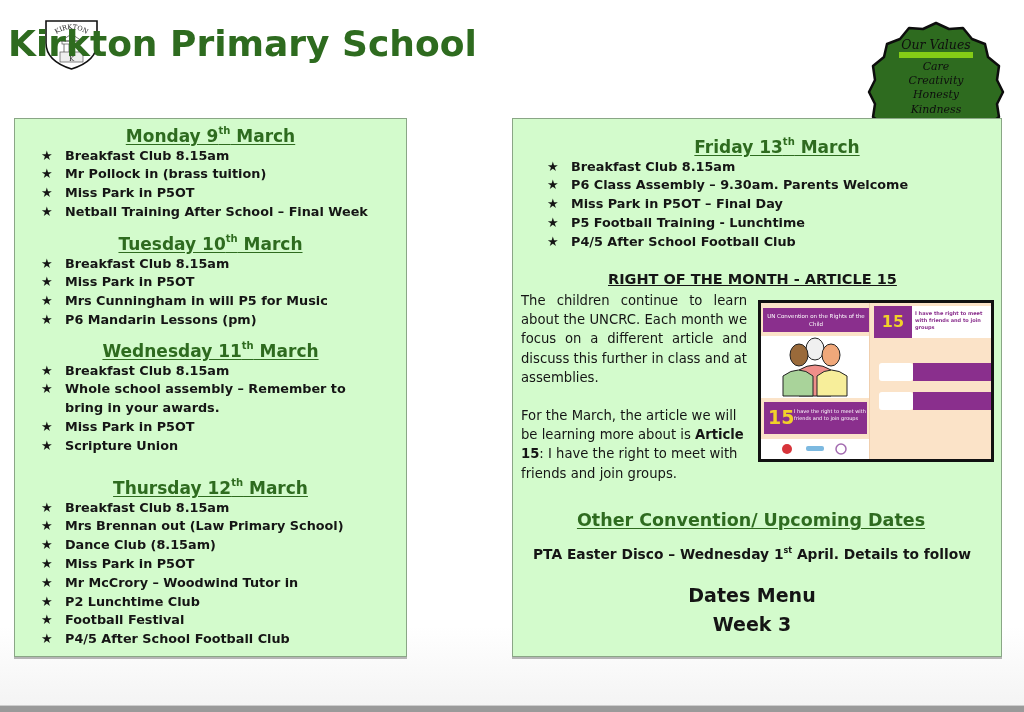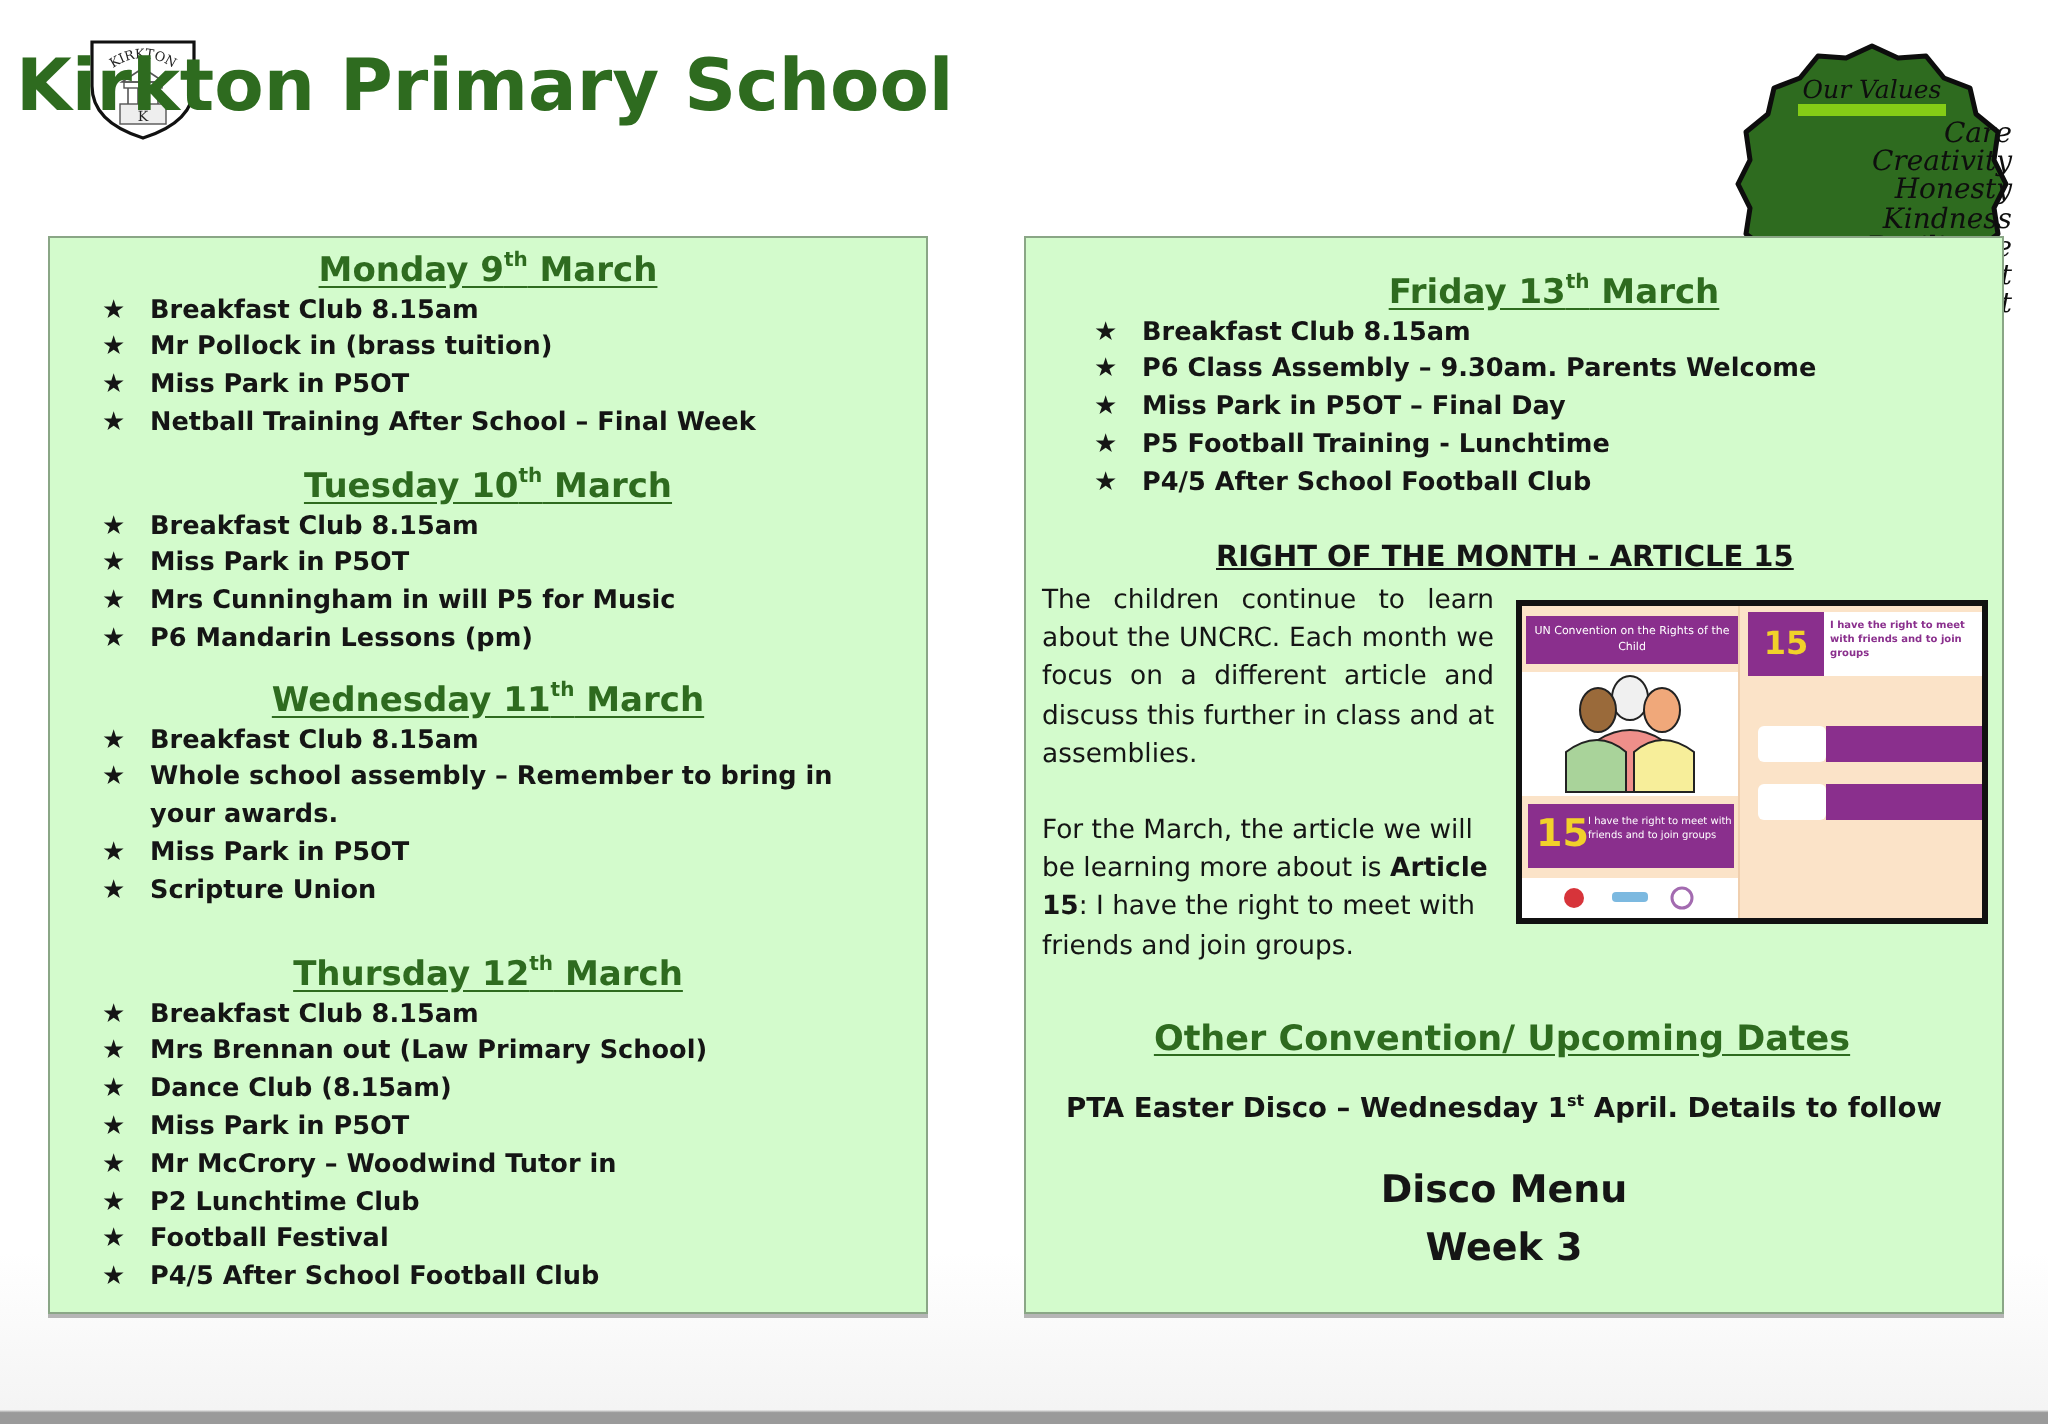--- a/index.html
+++ b/index.html
@@ -41,29 +41,29 @@
   .values-content {
     position: absolute; left: 0; top: 0; width: 140px; height: 140px;
     text-align: center; font-family: "DejaVu Serif", serif; font-style: italic;
     color: #0e0e0e;
   }
   .values-title {
     font-size: 12.5px; margin-top: 17px; line-height: 15px;
     display: inline-block; border-bottom: 6px solid #84cc16; padding: 0 2px;
   }
   .values-list { list-style: none; margin-top: 2px; }
-  .values-list li { font-size: 14px; line-height: 14.2px; text-align: right; }
+  .values-list li { font-size: 11px; line-height: 14.2px; }
 
   .box {
     position: absolute; top: 118px; height: 539px;
     background: #d3fbcc;
     border: 1px solid #8aa686;
     box-shadow: 0 2px 0 #b5b5b5;
   }
-  .box.left { left: 24px; width: 440px; }
+  .box.left { left: 14px; width: 393px; }
   .box.right { left: 512px; width: 490px; }
 
   .day-heading {
     text-align: center; font-weight: bold; color: #2e6b1f;
     font-size: 17px; text-decoration: underline; text-underline-offset: 2px;
     line-height: 22px;
   }
   .day-heading sup { font-size: 10px; position: relative; top: -1px; }
 
   ul.events { list-style: none; padding-left: 24px; }
@@ -296,17 +296,17 @@
         </div>
       <div class="item" style="top:89px;">
           <div class="ic"></div>
           <div class="bar"></div>
         </div>
     </div>
 
     <div class="other-heading">Other Convention/ Upcoming Dates</div>
     <div class="other-text"><span>PTA Easter Disco – Wednesday 1</span><sup>st</sup><span> April.  Details to follow</span></div>
     <div class="lunch">
-      <div>Disco Menu</div>
+      <div>Dates Menu</div>
       <div>Week 3</div>
     </div>
   </div>
 </div>
 
 </body></html>

